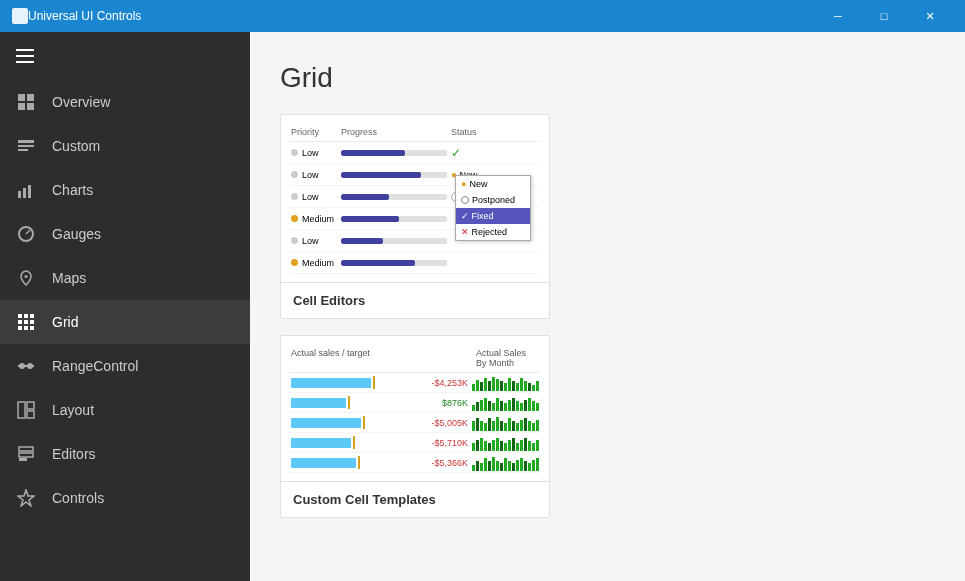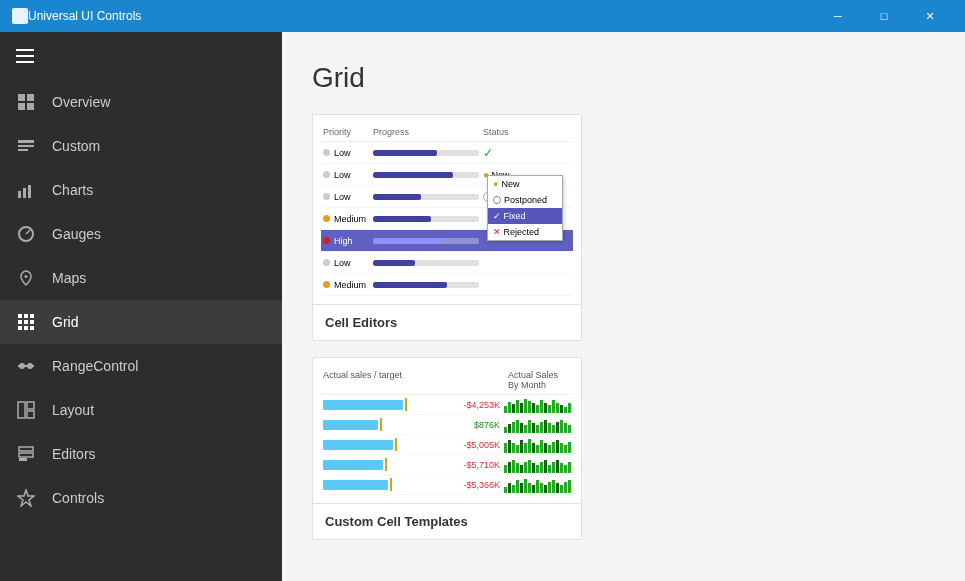--- a/index.html
+++ b/index.html
@@ -28,21 +28,21 @@
     }
 
     
     .app-container {
       display: flex;
       height: calc(581px - 32px);
     }
 
     
     .sidebar {
-      width: 282px;
+      width: 250px;
       background: #2d2d2d;
       display: flex;
       flex-direction: column;
       flex-shrink: 0;
     }
     .sidebar-header {
       height: 48px;
       display: flex;
       align-items: center;
       padding: 0 16px;
@@ -381,31 +381,20 @@
                       <span>Fixed</span>
                   </div>
                   <div style="padding:3px 5px;display:flex;align-items:center;gap:3px;">
                     <span style="color:#cc2222;">✕</span>
                       <span>Rejected</span>
                   </div>
                 </div>
               </div>
             </div>
 
-            <div class="ce-row highlighted">
-              <div class="ce-col-priority" style="display:flex;align-items:center;color:#fff;">
-                <span class="priority-dot" style="background:#cc2222;"></span>High
-              </div>
-              <div class="ce-col-progress" style="display:flex;align-items:center;padding-right:4px;">
-                <div class="progress-bar-bg" style="background:rgba(255,255,255,0.3);">
-                    <div class="progress-bar-fill" style="width:65%;background:#9090ff;"></div>
-                  </div>
-              </div>
-              <div class="ce-col-status"></div>
-            </div>
 
             <div class="ce-row">
               <div class="ce-col-priority" style="display:flex;align-items:center;">
                 <span class="priority-dot" style="background:#cccccc;"></span>Low
               </div>
               <div class="ce-col-progress" style="display:flex;align-items:center;padding-right:4px;">
                 <div class="progress-bar-bg">
                     <div class="progress-bar-fill" style="width:40%;"></div>
                   </div>
               </div>

